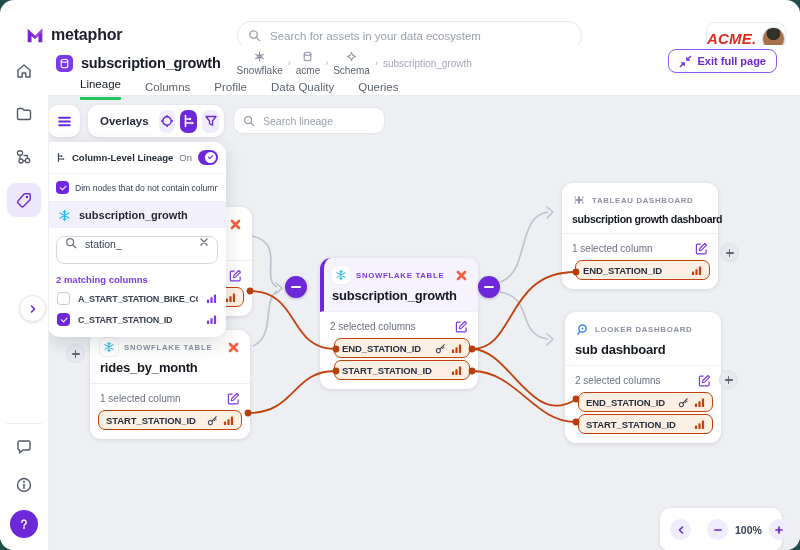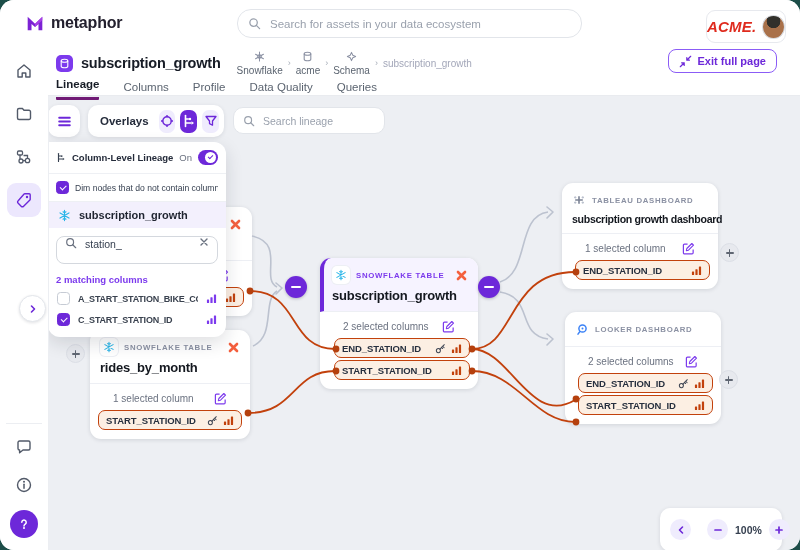--- a/index.html
+++ b/index.html
@@ -1,21 +1,21 @@
 <!DOCTYPE html>
 <html><head>
 <meta charset="utf-8">
 <style>
   html,body{margin:0;padding:0;}
   body{background:#1d4e49;width:800px;height:550px;overflow:hidden;
        font-family:"Liberation Sans","DejaVu Sans",sans-serif;}
   .app{position:relative;width:800px;height:550px;background:#fff;border-radius:14px;overflow:hidden;}
 
   
-  .topbar{position:absolute;left:0;top:0;width:800px;height:45px;background:#fff;
+  .topbar{position:absolute;left:0;top:12px;width:800px;height:45px;background:#fff;
           border-bottom:1px solid #e9ebef;display:flex;align-items:center;z-index:20;}
   .logo{display:flex;align-items:center;gap:7px;margin-left:26px;cursor:pointer;}
   .logo-word{font-size:16px;font-weight:800;color:#23202e;letter-spacing:-.2px;}
   .gsearch{position:absolute;left:237px;top:9px;width:323px;height:27px;border:1px solid #e2e5ea;
            border-radius:14px;display:flex;align-items:center;padding:0 10px;gap:7px;background:#fff;}
   .gsearch input{border:none;outline:none;flex:1;font-size:11.5px;color:#374151;background:transparent;}
   .gsearch input::placeholder{color:#9aa1ad;}
   .orgcard{position:absolute;left:706px;top:10px;width:78px;height:31px;border:1px solid #e7e9ee;
            border-radius:9px;display:flex;align-items:center;justify-content:center;gap:6px;cursor:pointer;background:#fff;}
   .acme{font-size:15px;font-weight:900;font-style:italic;color:#df2b1e;letter-spacing:.2px;}
@@ -40,21 +40,21 @@
             border-bottom:1px solid #e9ebef;z-index:20;}
   .title-row{display:flex;align-items:center;gap:8px;padding:6px 0 0 8px;height:24px;}
   .asset-badge{width:17px;height:17px;border-radius:5px;background:#7c3aed;display:flex;align-items:center;justify-content:center;}
   .page-title{font-size:14.5px;font-weight:bold;color:#171c26;letter-spacing:-.2px;}
   .crumbs{display:flex;align-items:center;gap:5px;margin-left:8px;font-size:10px;color:#5b6470;}
   .crumb{display:flex;align-items:center;gap:3px;cursor:pointer;flex-direction:column;}
   .crumb-sep{color:#a6adb8;font-size:9px;}
   .crumb.last{color:#a3a7b9;cursor:default;}
   .tabs{display:flex;gap:24px;padding-left:8px;height:25px;align-items:flex-end;}
   .tab{font-size:11.5px;color:#5b6470;padding-bottom:7px;cursor:pointer;}
-  .tab.active{color:#171c26;font-weight:bold;border-bottom:3px solid #701a75;border-radius:1px;}
+  .tab.active{color:#171c26;font-weight:normal;border-bottom:3px solid #22c55e;border-radius:1px;margin-left:24px;}
   .exit-btn{position:absolute;right:23px;top:4px;height:22px;border:1.5px solid #8b5cf6;border-radius:8px;
             display:flex;align-items:center;gap:6px;padding:0 10px;color:#6d28d9;font-size:11px;font-weight:bold;
             cursor:pointer;background:#fff;}
 
   
   .canvas{position:absolute;left:48px;top:95px;width:752px;height:455px;background:#edeff3;overflow:hidden;}
   .edges{position:absolute;left:0;top:0;z-index:5;pointer-events:none;}
 
   .tool-card{position:absolute;background:#fff;border-radius:10px;box-shadow:0 1px 4px rgba(22,28,45,.10);z-index:8;}
   .burger{left:0;top:10px;width:32px;height:32px;display:flex;align-items:center;justify-content:center;cursor:pointer;}
@@ -99,21 +99,21 @@
   .node{position:absolute;background:#fff;border-radius:11px;box-shadow:0 1px 4px rgba(22,28,45,.13);z-index:4;}
   .node-head{padding:8px 10px;border-bottom:1px solid #edeff4;border-radius:11px 11px 0 0;}
   .meta-row{display:flex;align-items:center;gap:6px;height:18px;}
   .type-label{font-size:7.8px;font-weight:bold;letter-spacing:.7px;color:#8b91a3;flex:1;white-space:nowrap;}
   .node-title{font-size:13px;font-weight:bold;color:#14181f;margin-top:4px;letter-spacing:-.2px;white-space:nowrap;}
   .node-title.small{font-size:10.6px;letter-spacing:-.3px;}
   .node.focused .node-head{background:#f6f3ff;border-left:4px solid #6d28d9;padding-left:8px;}
   .node.focused .type-label{color:#7c3aed;}
   .snow-chip{width:18px;height:18px;border-radius:5px;background:#fff;box-shadow:0 0 0 1px #edeff4;
              display:flex;align-items:center;justify-content:center;flex:none;}
-  .sel-row{display:flex;align-items:center;height:24px;padding:2px 23px 0;}
+  .sel-row{display:flex;align-items:center;height:24px;padding:2px 10px 0;}
   .sel-text{flex:1;font-size:10px;color:#6b7280;}
   .edit-btn{color:#7c3aed;cursor:pointer;display:flex;}
   .col-row{height:20px;margin:0 8px 2px 8px;border:1.4px solid #c2410c;background:#fcefe3;border-radius:7px;
            display:flex;align-items:center;gap:5px;padding:0 7px;box-sizing:border-box;cursor:pointer;}
   .node.focused .col-row{margin-left:14px;}
   .col-name{flex:1;font-size:9.5px;font-weight:bold;color:#27303f;letter-spacing:-.1px;white-space:nowrap;overflow:hidden;}
   .node-footpad{height:7px;}
   .hiddennode{z-index:2;}
 
   .minus-btn{position:absolute;width:22px;height:22px;border-radius:50%;background:#6d28d9;z-index:6;cursor:pointer;
@@ -602,20 +602,21 @@
     </div>
 
     <div class="node" style="left:517px;top:217px;width:156px;">
       <div class="node-head">
         <div class="meta-row">
           <svg width="14" height="14">
               <use href="#i-looker"></use>
             </svg>
           <span class="type-label">LOOKER DASHBOARD</span>
         </div>
+        <div class="node-title">sub dashboard</div>
       </div>
       <div class="sel-row">
         <span class="sel-text">2 selected columns</span>
         <span class="edit-btn">
             <svg width="13" height="13">
               <use href="#i-edit"></use>
             </svg>
           </span>
       </div>
       <div class="col-row" style="margin-left:13px;">

